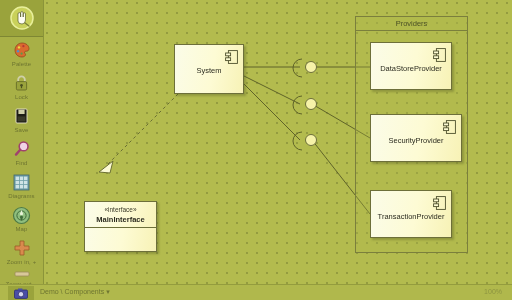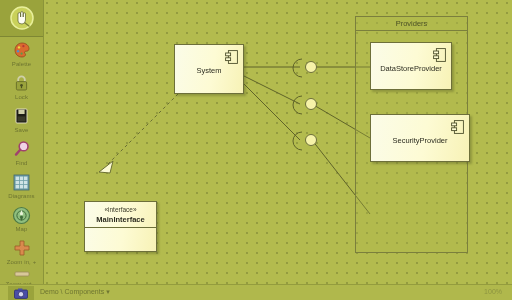--- a/index.html
+++ b/index.html
@@ -319,29 +319,37 @@
 
     <div class="node" style="left:326px; top:42px; width:82px; height:48px;">
       <svg class="comp-icon" viewBox="0 0 13 14">
         <rect x="3.4" y="0.6" width="9" height="12.8" fill="none" stroke="#4d4f2c" stroke-width="0.9"></rect>
         <rect x="0.6" y="3" width="5" height="2.8" fill="#fdfbd4" stroke="#4d4f2c" stroke-width="0.9"></rect>
         <rect x="0.6" y="7.8" width="5" height="2.8" fill="#fdfbd4" stroke="#4d4f2c" stroke-width="0.9"></rect>
       </svg>
       <div class="node-label" style="top:21px">DataStoreProvider</div>
     </div>
 
-    <div class="node" style="left:326px; top:114px; width:100px; height:48px;">
+    <div class="node" style="left:326px; top:114px; width:92px; height:48px;">
       <svg class="comp-icon" viewBox="0 0 13 14">
         <rect x="3.4" y="0.6" width="9" height="12.8" fill="none" stroke="#4d4f2c" stroke-width="0.9"></rect>
         <rect x="0.6" y="3" width="5" height="2.8" fill="#fdfbd4" stroke="#4d4f2c" stroke-width="0.9"></rect>
         <rect x="0.6" y="7.8" width="5" height="2.8" fill="#fdfbd4" stroke="#4d4f2c" stroke-width="0.9"></rect>
       </svg>
       <div class="node-label" style="top:21px">SecurityProvider</div>
     </div>
 
+    <div class="node" style="left:326px; top:190px; width:82px; height:48px;">
+      <svg class="comp-icon" viewBox="0 0 13 14">
+        <rect x="3.4" y="0.6" width="9" height="12.8" fill="none" stroke="#4d4f2c" stroke-width="0.9"></rect>
+        <rect x="0.6" y="3" width="5" height="2.8" fill="#fdfbd4" stroke="#4d4f2c" stroke-width="0.9"></rect>
+        <rect x="0.6" y="7.8" width="5" height="2.8" fill="#fdfbd4" stroke="#4d4f2c" stroke-width="0.9"></rect>
+      </svg>
+      <div class="node-label" style="top:21px">TransactionProvider</div>
+    </div>
 
     <div class="node iface-box" style="left:40px; top:161px; width:73px; height:51px;margin-top:40px;">
       <div class="node-label stereotype" style="top:4px">«interface»</div>
       <div class="node-label" style="top:13px; font-weight:bold;">MainInterface</div>
       <div class="iface-divider" style="top:25px"></div>
     </div>
 
     <div class="ball" style="left:261px; top:61px;"></div>
     <div class="ball" style="left:261px; top:98px;"></div>
     <div class="ball" style="left:261px; top:134px;"></div>

